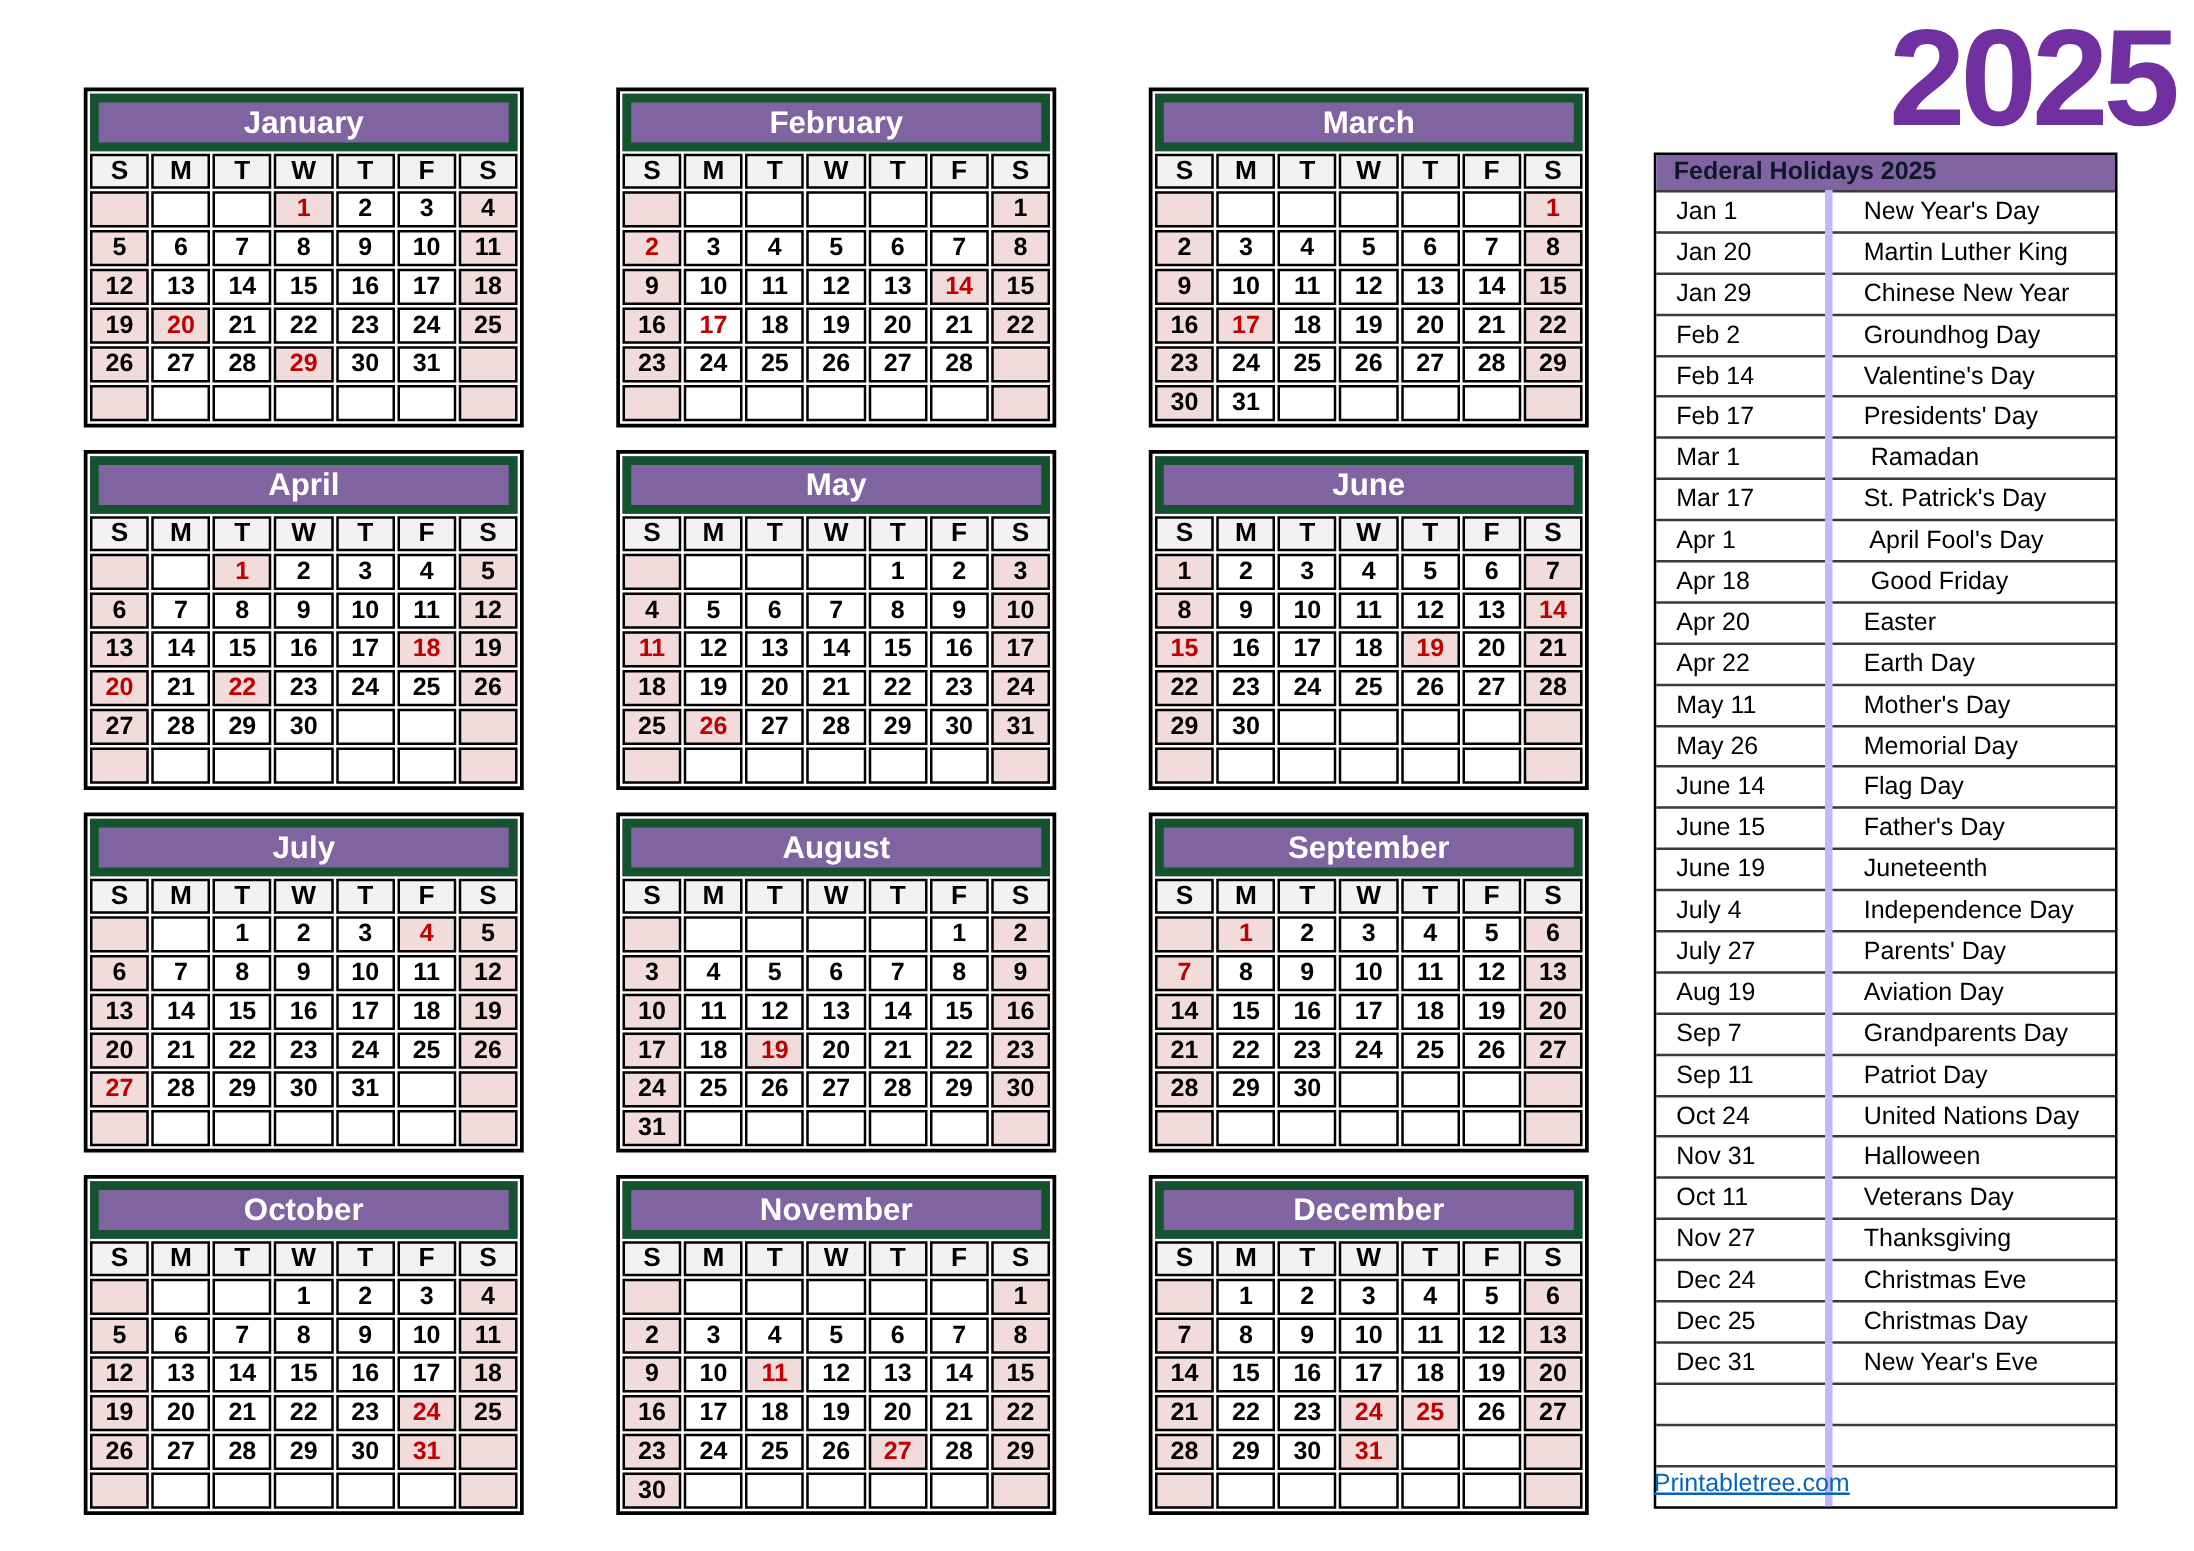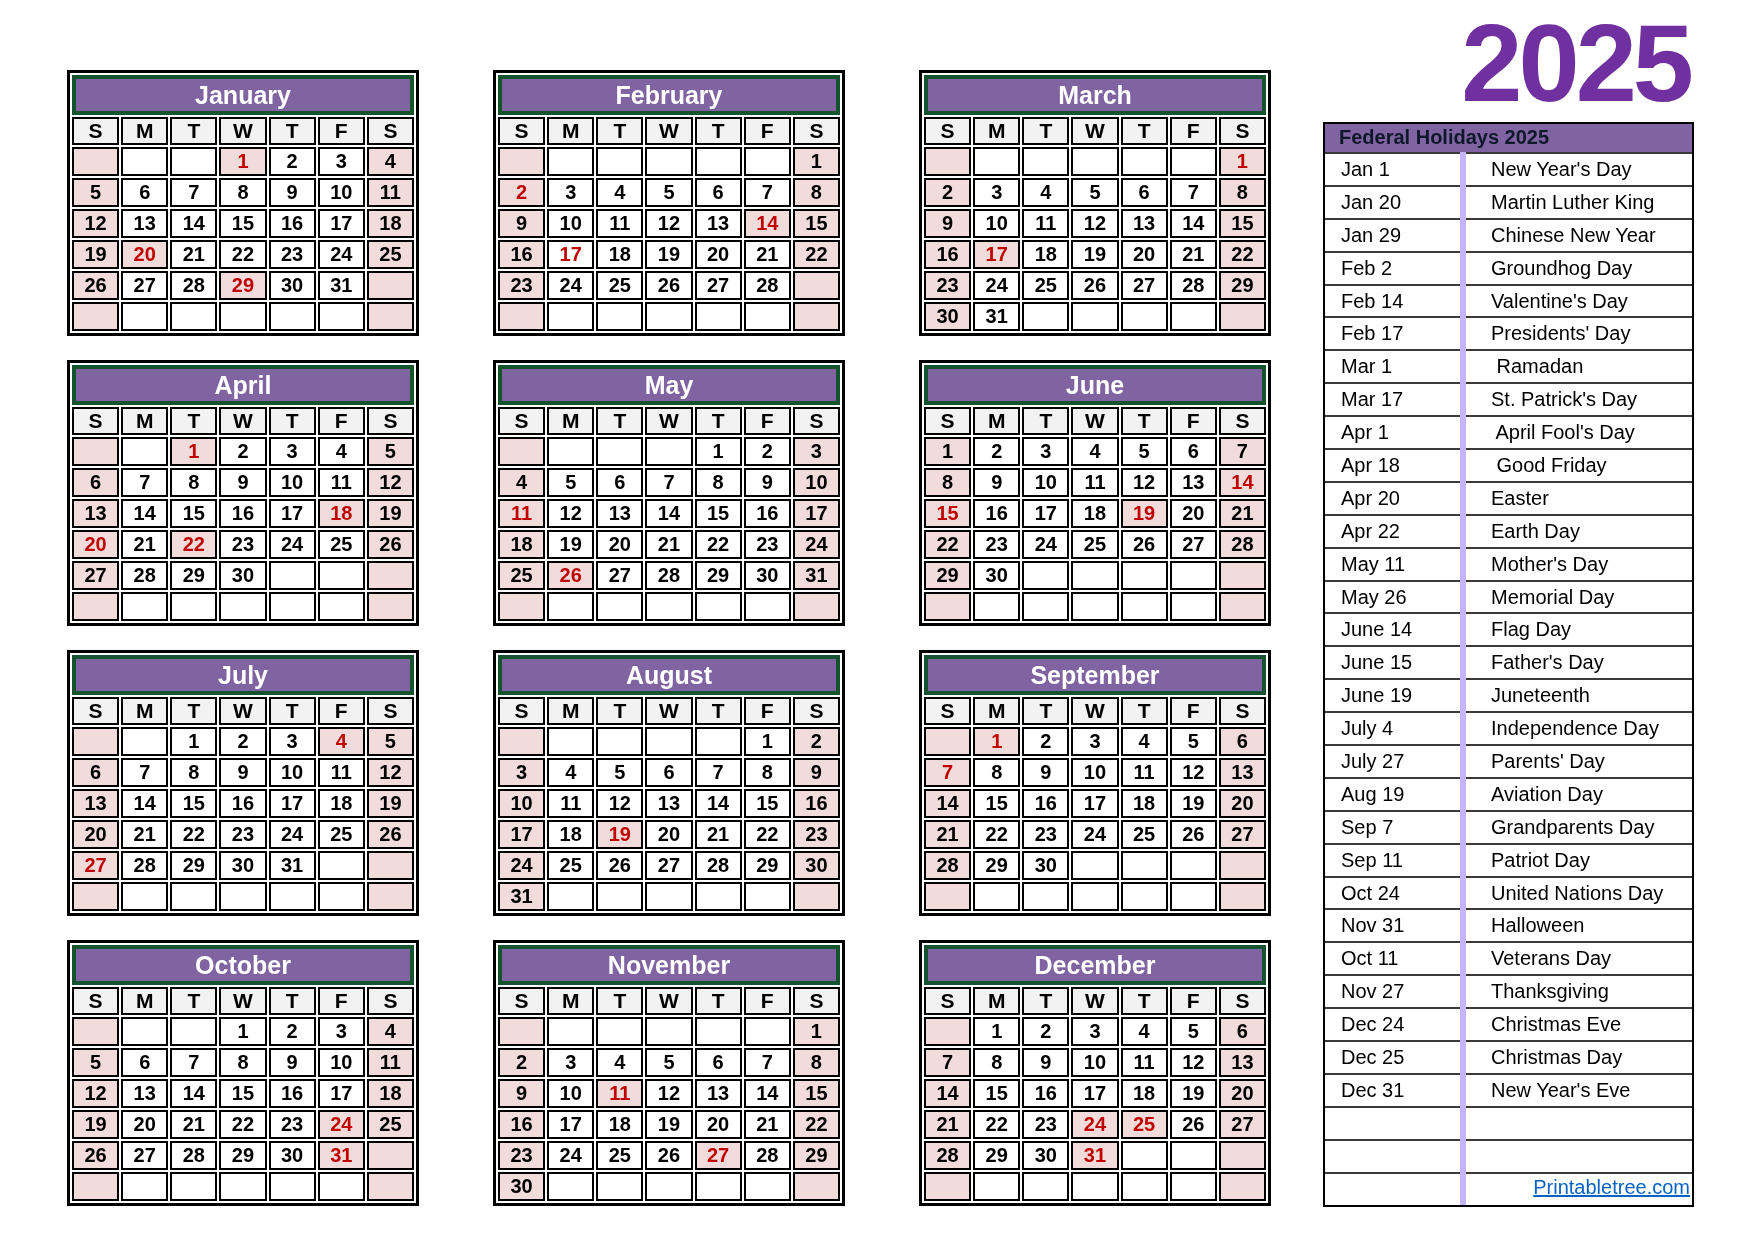--- a/index.html
+++ b/index.html
@@ -1,40 +1,40 @@
 <!DOCTYPE html>
 <html style="--header-purple: #8064A2; --title-purple: #7030A0; --weekend-pink: #F2DCDB; --holiday-red: #C00000; --day-header-gray: #F2F2F2; --link-blue: #0563C1;"><head>
 <meta charset="utf-8">
 <style>
   html,body { margin:0; padding:0; background:#fff; }
   body { font-family:"Liberation Sans", sans-serif; }
   .page { position:relative; width:1755px; height:1241px; background:#ffffff; overflow:hidden; }
 
   
   .year-title {
-    position:absolute; top:8px; left:1310px; width:380px;
+    position:absolute; top:8px; left:1360px; width:380px;
     text-align:right; font-size:110px; font-weight:bold; line-height:1;
     letter-spacing:-4px; color:var(--title-purple,#7030A0);
   }
 
   
   .months-grid {
     position:absolute; left:67px; top:70px;
     display:grid; grid-template-columns:repeat(3,352px);
     column-gap:74px; grid-auto-rows:245px; row-gap:45px;
   }
   table.month-table {
     border-collapse:separate; border-spacing:2px;
     border:3px solid #000; background:#fff;
     width:352px; table-layout:fixed;
   }
   th.month-header {
     background:var(--header-purple,#8064A2); color:#fff;
     font-size:25px; font-weight:bold; height:32px; text-align:center;
-    border:4px solid #14532d; padding:0;
+    border:7px solid #14532d; padding:0;
   }
   th.dow {
     background:var(--day-header-gray,#F2F2F2); color:#000;
     font-size:21px; font-weight:bold; height:24px; text-align:center;
     border:2px solid #000; padding:0;
   }
   td.day {
     height:25px; border:2px solid #000; background:#fff;
     font-size:20px; font-weight:bold; text-align:center; color:#000; padding:0;
   }
@@ -55,21 +55,21 @@
   table.holidays-table td {
     border-top:2px solid #3a3a3a; height:28.9px;
     font-size:20px; color:#000; white-space:pre; overflow:hidden;
   }
   td.hdate { width:118px; padding-left:16px; }
   td.hname { border-left:6px solid #c4b5fd; padding-left:25px; }
 
   
   .footer-link {
     position:absolute; left:1323px; top:1176px; width:367px;
-    text-align:right; font-size:20px;
+    text-align:left; font-size:20px;
   }
   .footer-link a { color:var(--link-blue,#0563C1); text-decoration:underline; cursor:pointer; }
 </style>
 </head>
 <body>
 
 <div class="page">
 
   <div class="year-title">2025</div>
 

